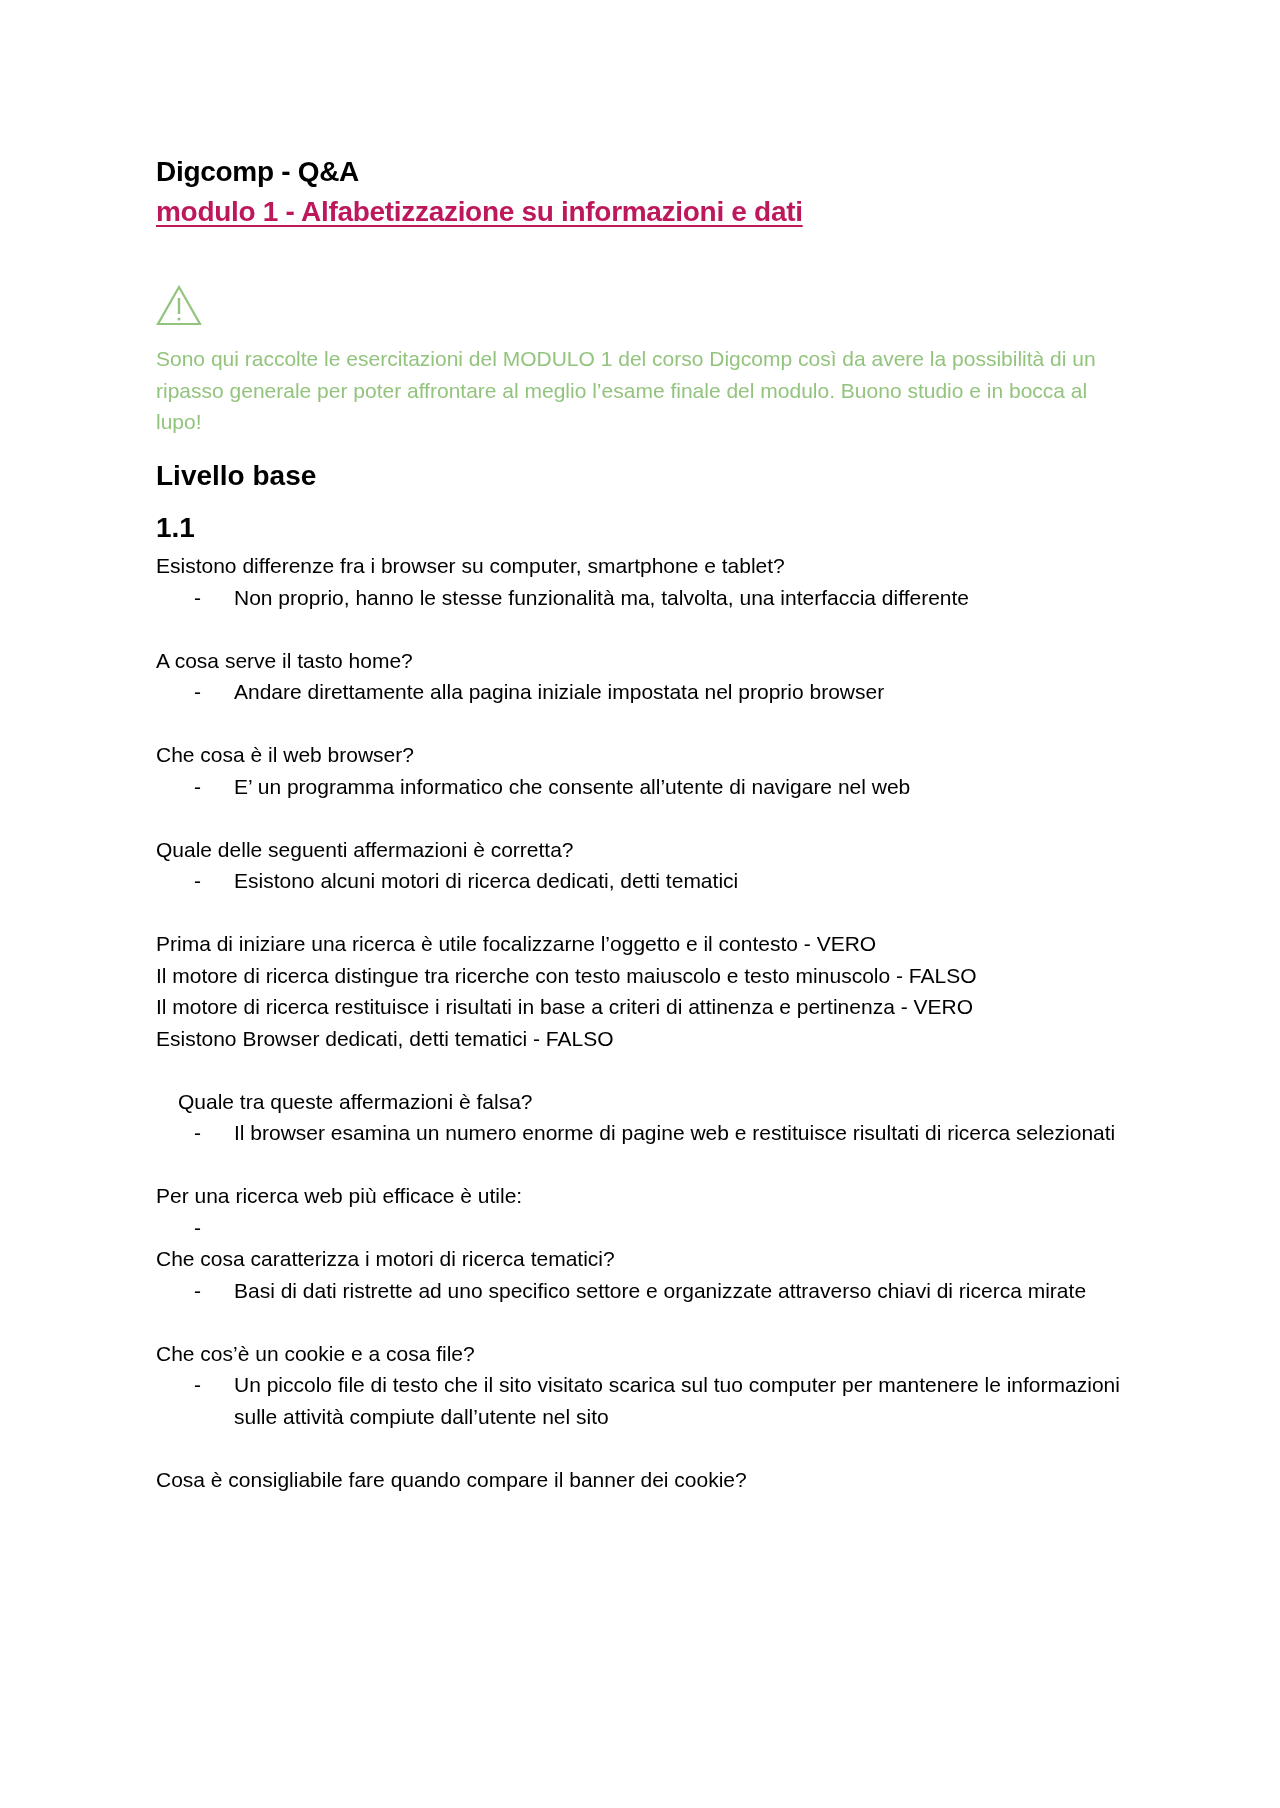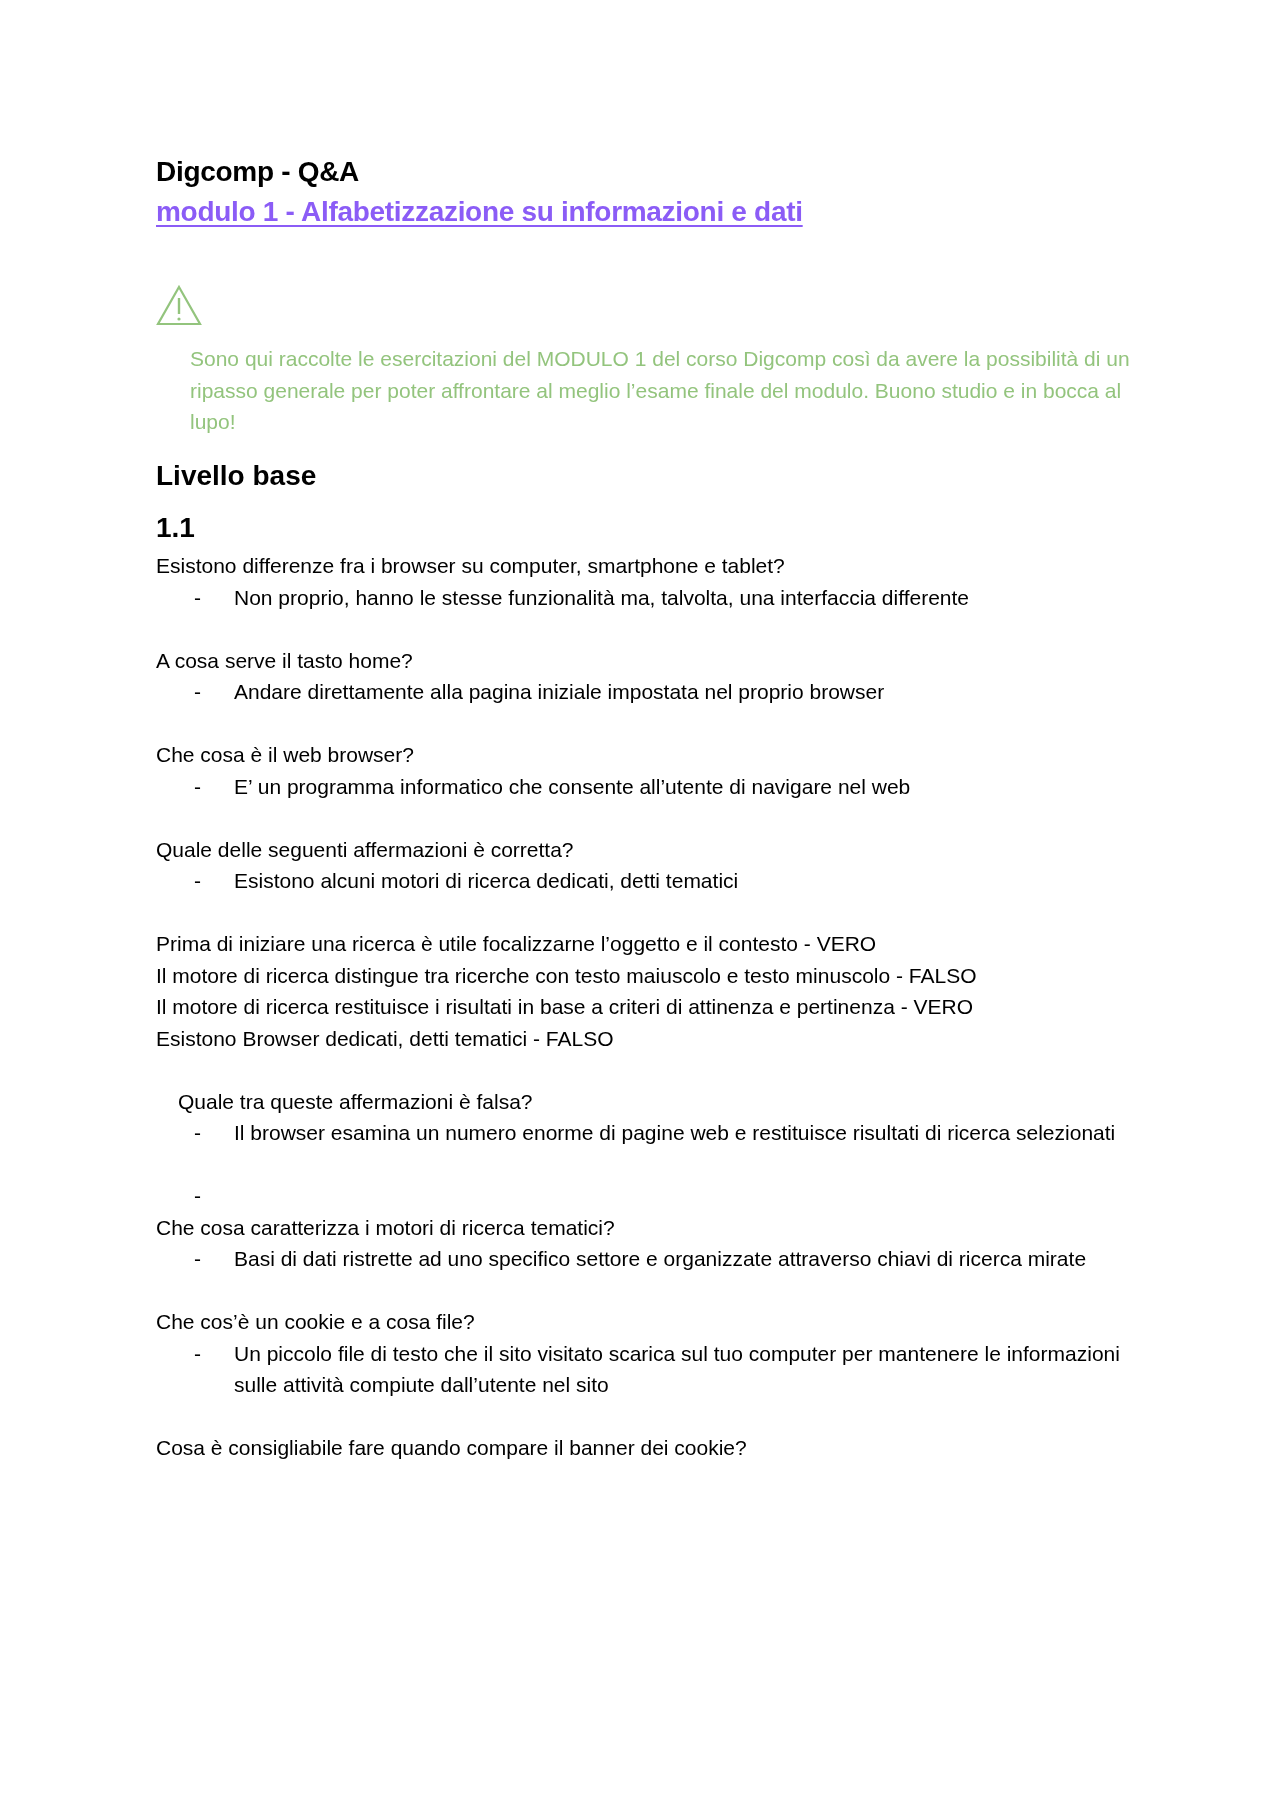--- a/index.html
+++ b/index.html
@@ -1,23 +1,23 @@
 <!DOCTYPE html>
 <html><head>
 <meta charset="utf-8">
 <style>
   html, body { margin: 0; padding: 0; background: #ffffff; }
   body { width: 1280px; height: 1808px; position: relative; overflow: hidden;
          font-family: "Liberation Sans", sans-serif; color: #000; }
   .page { position: absolute; left: 156px; top: 0; width: 980px; }
   .title { position: absolute; top: 156px; left: 0; font-size: 28px; font-weight: bold; letter-spacing: -0.3px; white-space: nowrap; }
-  .subtitle { position: absolute; top: 196px; left: 0; font-size: 28px; font-weight: bold; color: #8b5cf6;
+  .subtitle { position: absolute; top: 196px; left: 0; font-size: 28px; font-weight: bold; color: #be185d;
               text-decoration: underline; text-decoration-thickness: 2px; text-underline-offset: 4px; white-space: nowrap; letter-spacing: -0.3px; }
   .warn { position: absolute; top: 284px; left: 0; width: 46px; height: 42px; }
-  .intro { position: absolute; top: 343px; left: 0; width: 960px; font-size: 21px; line-height: 31.5px; color: #93c47d; margin-left: 34px; }
+  .intro { position: absolute; top: 343px; left: 0; width: 960px; font-size: 21px; line-height: 31.5px; color: #93c47d; }
   .h2 { position: absolute; left: 0; font-size: 28px; font-weight: bold; white-space: nowrap; }
   .body { position: absolute; top: 550px; left: 0; width: 980px; font-size: 21px; line-height: 31.5px; }
   .line { white-space: nowrap; height: 31.5px; }
   .gap { height: 31.5px; }
   .bullet { position: relative; padding-left: 78px; white-space: normal; width: 900px; }
   .bullet .dash { position: absolute; left: 38px; top: 0; }
   .indent1 { padding-left: 6px; margin-left: 16px; }
 </style>
 </head>
 <body>
@@ -57,20 +57,21 @@
     <div class="line">Prima di iniziare una ricerca è utile focalizzarne l’oggetto e il contesto - VERO</div>
     <div class="line">Il motore di ricerca distingue tra ricerche con testo maiuscolo e testo minuscolo - FALSO</div>
     <div class="line">Il motore di ricerca restituisce i risultati in base a criteri di attinenza e pertinenza - VERO</div>
     <div class="line">Esistono Browser dedicati, detti tematici - FALSO</div>
     <div class="gap"></div>
 
     <div class="line indent1">Quale tra queste affermazioni è falsa?</div>
     <div class="bullet"><span class="dash">-</span><span>Il browser esamina un numero enorme di pagine web e restituisce risultati di ricerca selezionati</span></div>
     <div class="gap"></div>
 
+    <div class="line">Per una ricerca web più efficace è utile:</div>
     <div class="bullet"><span class="dash">-</span></div>
     <div class="gap"></div>
 
     <div class="line">Che cosa caratterizza i motori di ricerca tematici?</div>
     <div class="bullet"><span class="dash">-</span><span>Basi di dati ristrette ad uno specifico settore e organizzate attraverso chiavi di ricerca mirate</span></div>
     <div class="gap"></div>
 
     <div class="line">Che cos’è un cookie e a cosa file?</div>
     <div class="bullet"><span class="dash">-</span><span>Un piccolo file di testo che il sito visitato scarica sul tuo computer per mantenere le informazioni sulle attività compiute dall’utente nel sito</span></div>
     <div class="gap"></div>

